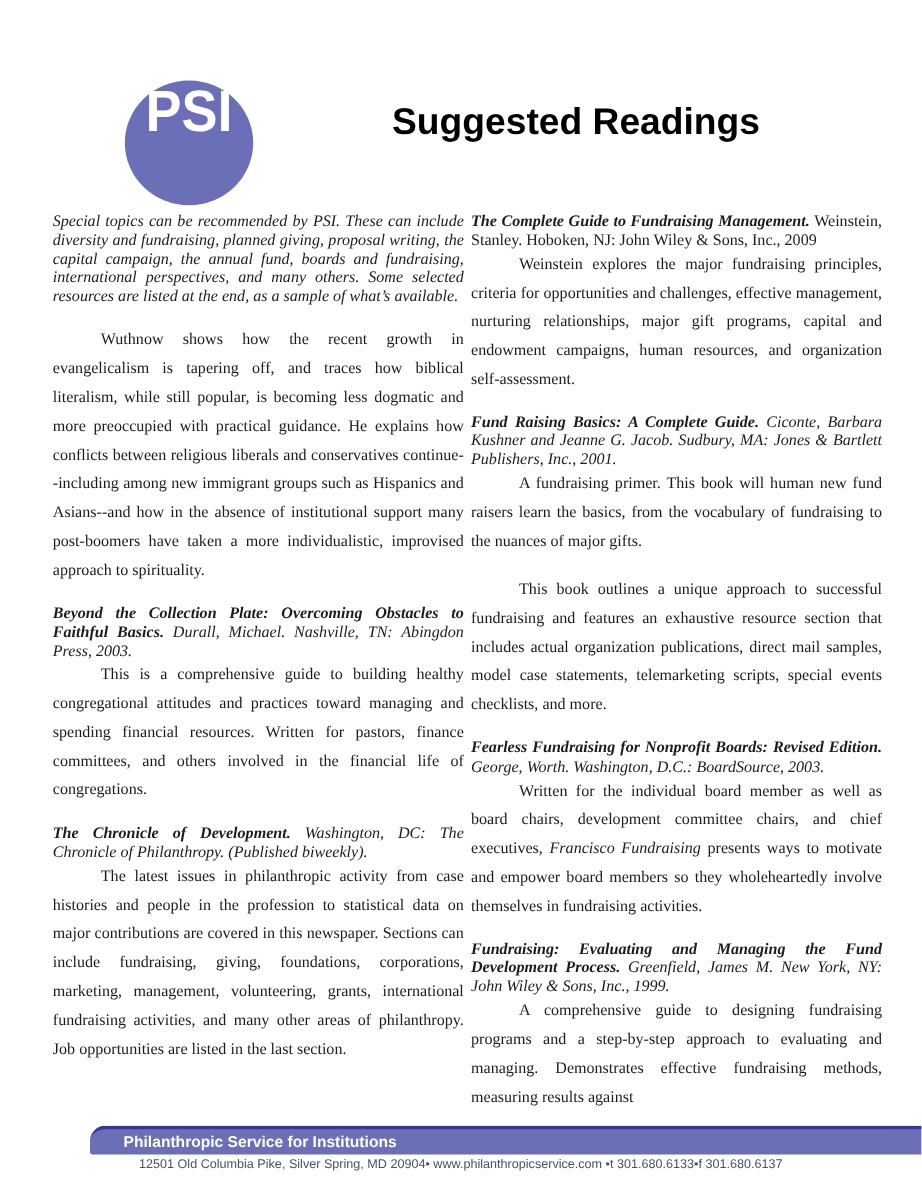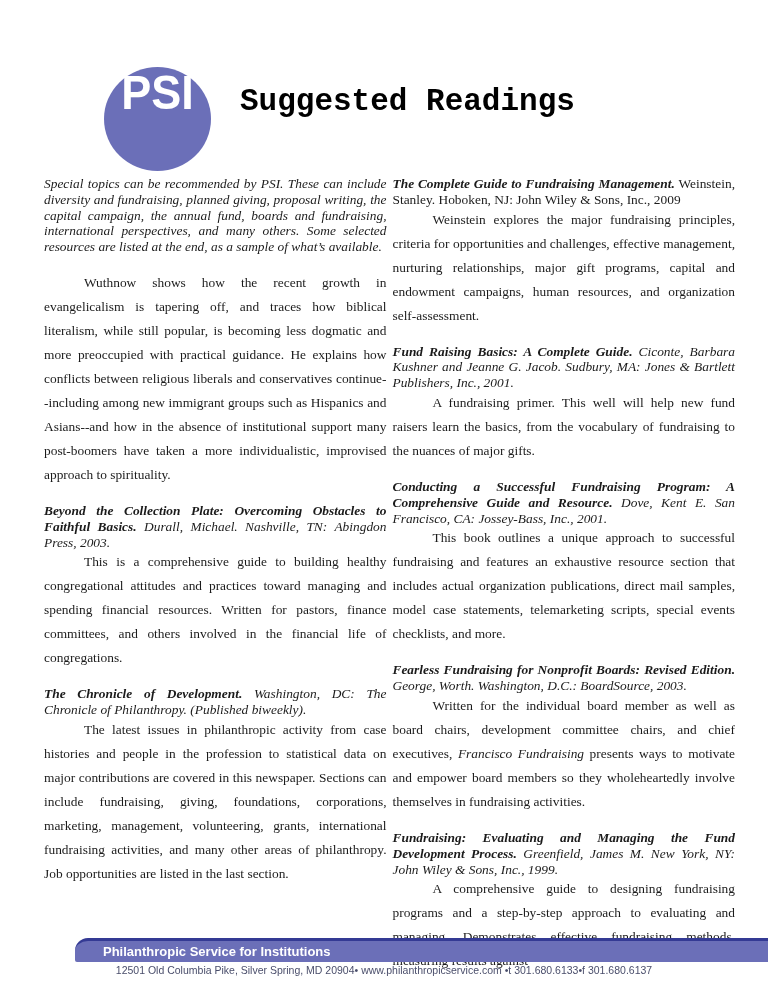--- a/index.html
+++ b/index.html
@@ -19,22 +19,22 @@
     background:#6b6fb8;
     display:flex;align-items:flex-start;justify-content:center;
   }
   .logo span{
     font-family:"Liberation Sans", sans-serif;
     font-size:45px;font-weight:600;color:#ffffff;
     letter-spacing:0px;transform:scaleY(1.08);
   }
   .page-title{
     position:absolute;left:240px;top:84px;width:480px;margin:0;
-    text-align:left;
-    font-family:Liberation Mono, monospace;
+    text-align:center;
+    font-family:Liberation Sans, sans-serif;
     font-size:31px;font-weight:bold;color:#000;
   }
   
   .columns{
     display:flex;gap:6px;
     padding:0 33px 0 44px;
   }
   .col{flex:1;min-width:0;}
   p{margin:0;}
   .intro{
@@ -110,25 +110,24 @@
 
     <section class="col">
 
       <article class="entry">
         <p class="head"><span class="t">The Complete Guide to Fundraising Management.</span> <span class="c roman">Weinstein, Stanley. Hoboken, NJ: John Wiley &amp; Sons, Inc., 2009</span></p>
         <p class="body">Weinstein explores the major fundraising principles, criteria for opportunities and challenges, effective management, nurturing relationships, major gift programs, capital and endowment campaigns, human resources, and organization self-assessment.</p>
       </article>
 
       <article class="entry">
         <p class="head"><span class="t">Fund Raising Basics: A Complete Guide.</span> <span class="c">Ciconte, Barbara Kushner and Jeanne G. Jacob. Sudbury, MA: Jones &amp; Bartlett Publishers, Inc., 2001.</span></p>
-        <p class="body">A fundraising primer. This well will help new fund raisers learn the basics, from the vocabulary of fundraising to the nuances of major gifts.</p>
+        <p class="body">A fundraising primer. This book will human new fund raisers learn the basics, from the vocabulary of fundraising to the nuances of major gifts.</p>
       </article>
 
       <article class="entry">
-        <p class="head"><span class="t">Conducting a Successful Fundraising Program: A Comprehensive Guide and Resource.</span> <span class="c">Dove, Kent E. San Francisco, CA: Jossey-Bass, Inc., 2001.</span></p>
         <p class="body">This book outlines a unique approach to successful fundraising and features an exhaustive resource section that includes actual organization publications, direct mail samples, model case statements, telemarketing scripts, special events checklists, and more.</p>
       </article>
 
       <article class="entry">
         <p class="head"><span class="t">Fearless Fundraising for Nonprofit Boards: Revised Edition.</span> <span class="c">George, Worth. Washington, D.C.: BoardSource, 2003.</span></p>
         <p class="body"><span>Written for the individual board member as well as board chairs, development committee chairs, and chief executives, </span><i>Francisco Fundraising</i><span> presents ways to motivate and empower board members so they wholeheartedly involve themselves in fundraising activities.</span></p>
       </article>
 
       <article class="entry">
         <p class="head"><span class="t">Fundraising: Evaluating and Managing the Fund Development Process.</span> <span class="c">Greenfield, James M. New York, NY: John Wiley &amp; Sons, Inc., 1999.</span></p>

